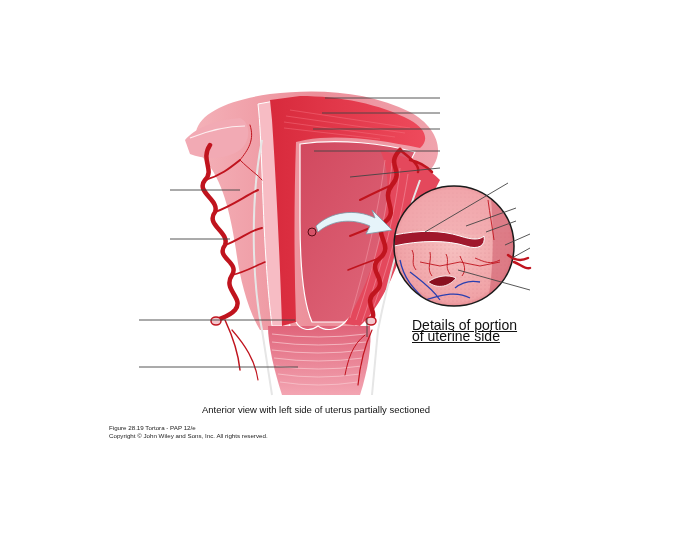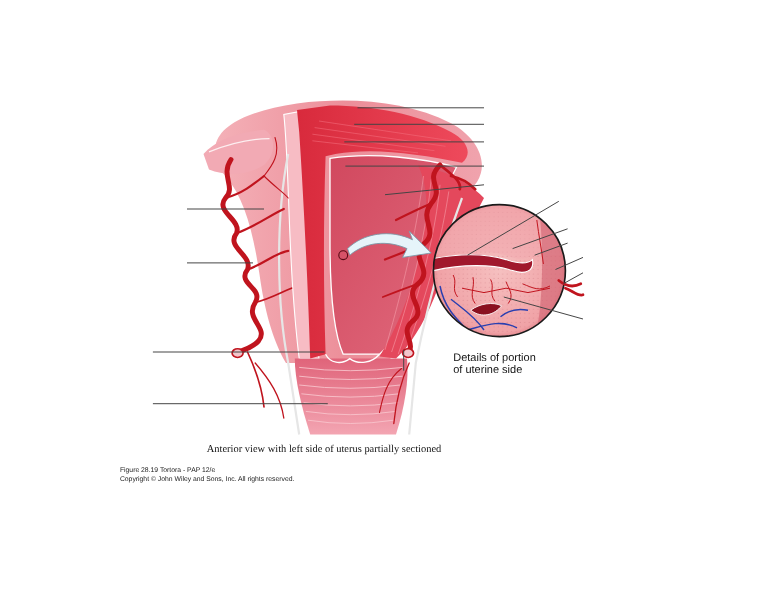--- a/index.html
+++ b/index.html
@@ -1,20 +1,20 @@
 <!DOCTYPE html>
 <html><head>
 <meta charset="utf-8">
 <style>
   html, body { margin: 0; padding: 0; background: #ffffff; }
   body { width: 700px; height: 550px; position: relative; overflow: hidden; font-family: "Liberation Sans", sans-serif; }
   #figure { position: absolute; left: 0; top: 0; width: 700px; height: 550px; }
-  .caption { position: absolute; left: 188px; top: 404px; font-size: 9.5px; color: #111; white-space: nowrap; font-family: Liberation Serif, serif; }
+  .caption { position: absolute; left: 202px; top: 404px; font-size: 9.5px; color: #111; white-space: nowrap; }
   .figref { position: absolute; left: 109px; top: 424px; font-size: 6.2px; color: #222; line-height: 7.6px; white-space: nowrap; }
-  .detail-label { position: absolute; left: 412px; top: 320px; font-size: 10px; color: #111; line-height: 11px; }
+  .detail-label { position: absolute; left: 412px; top: 320px; font-size: 14px; color: #111; line-height: 11px; text-decoration: underline; }
 </style>
 </head>
 <body>
 
 <svg id="figure" viewBox="0 0 700 550" xmlns="http://www.w3.org/2000/svg">
   <defs>
     <linearGradient id="gBody" x1="0" x2="1" y1="0" y2="0">
       <stop offset="0" stop-color="#f4b1b8"></stop>
       <stop offset="0.5" stop-color="#ec8e99"></stop>
       <stop offset="1" stop-color="#f0a3ad"></stop>

